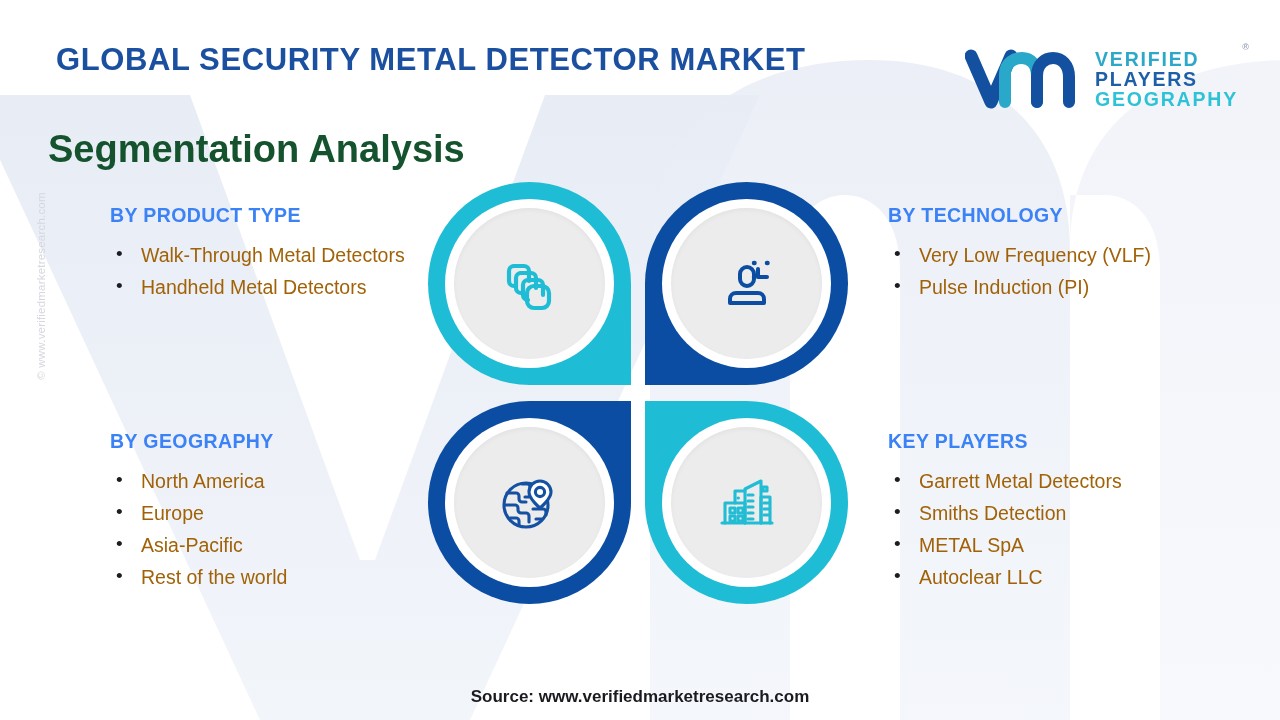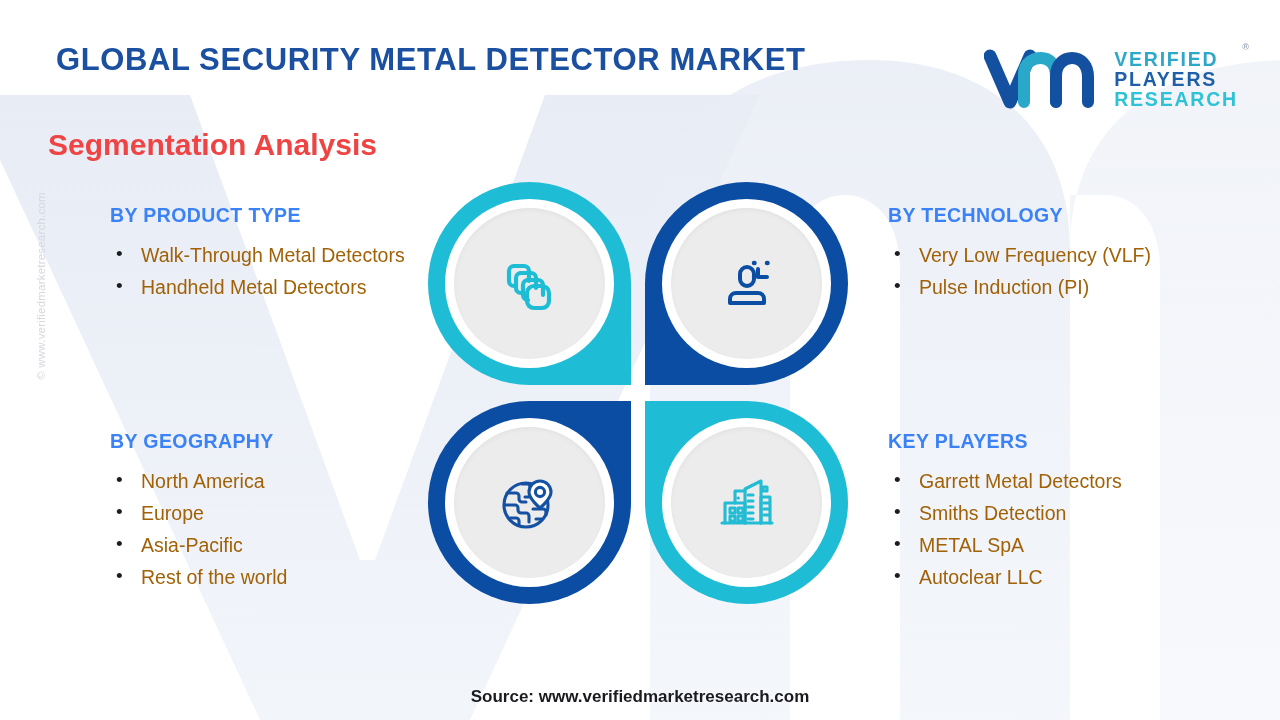--- a/index.html
+++ b/index.html
@@ -57,23 +57,23 @@
   }
   .title {
     font-size: 31px;
     font-weight: 700;
     letter-spacing: .6px;
     color: #1b50a0;
     margin: 8px;
     white-space: nowrap;
   }
   .subtitle {
-    font-size: 30px;
+    font-size: 38px;
     font-weight: 600;
-    color: #ef4444;
+    color: #14532d;
     margin: 0;
     padding-top: 42px;
     white-space: nowrap;
   }
 
   
   .logo {
     position: absolute;
     right: 42px;
     top: 28px;
@@ -251,21 +251,21 @@
 
         <path d="M40 54 L40 26 C40 14 50 10 57 10 C65 10 72 16 72 28 L72 54" stroke="#2aa8c9" stroke-width="12"></path>
         <path d="M72 54 L72 28 C72 16 80 10 88 10 C97 10 104 17 104 29 L104 54" stroke="#1450a0" stroke-width="12"></path>
       </g>
     </svg>
     <div class="logo-text">
       <span class="l1">
         <span>VERIFIED</span><span class="logo-reg">®</span>
       </span>
       <span class="l2">PLAYERS</span>
-      <span class="l3">RESEARCH</span>
+      <span class="l3">GEOGRAPHY</span>
     </div>
   </div>
 
   <div class="col col-left">
     <div class="sec-head">BY PRODUCT TYPE</div>
     <ul class="sec-list">
       <li>Walk-Through Metal Detectors</li>
       <li>Handheld Metal Detectors</li>
     </ul>
   </div>

